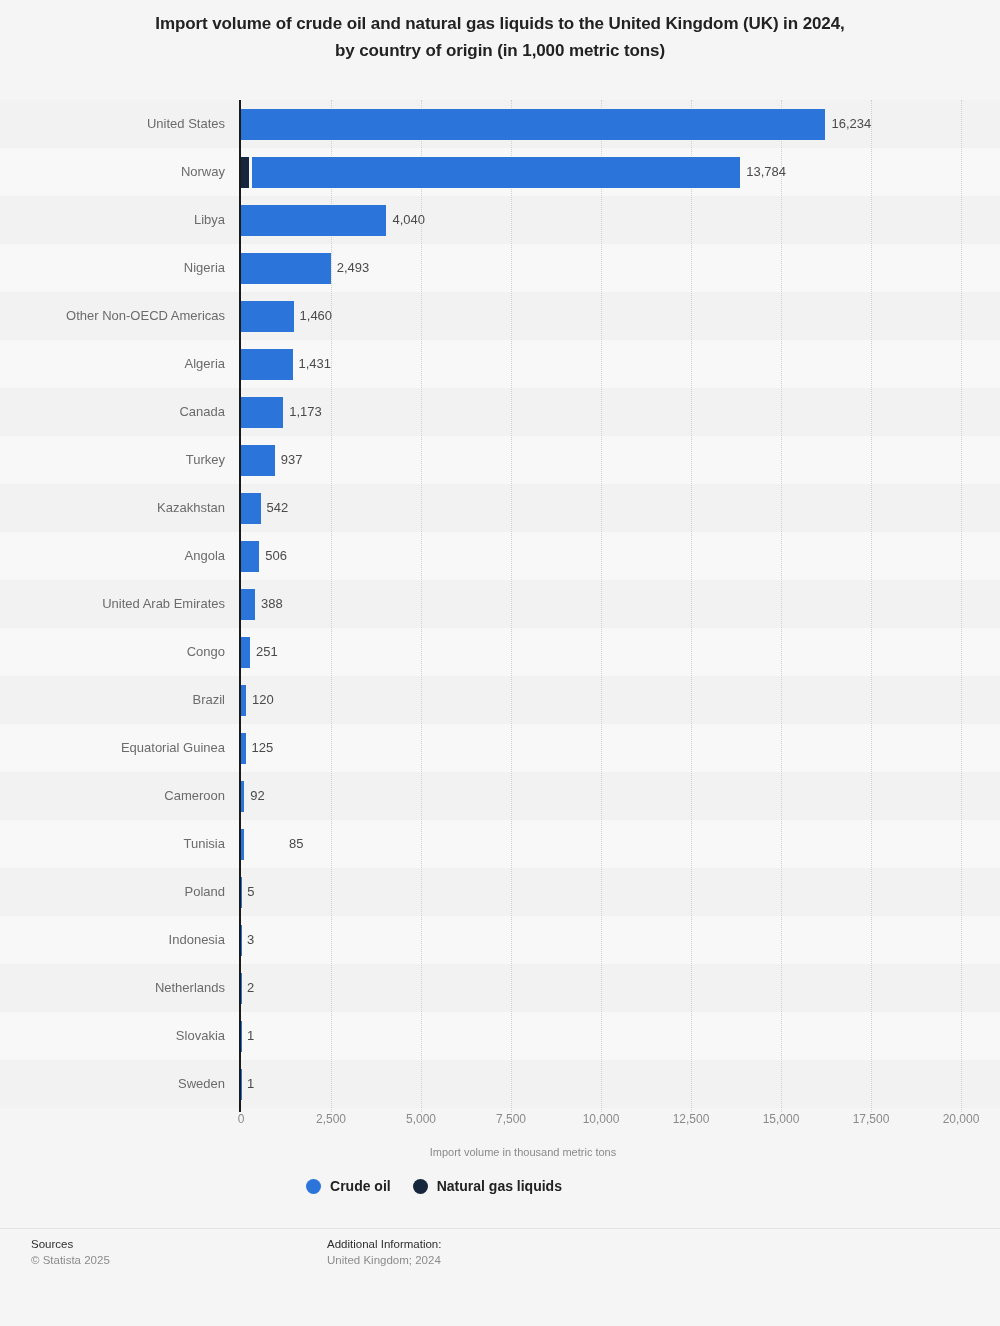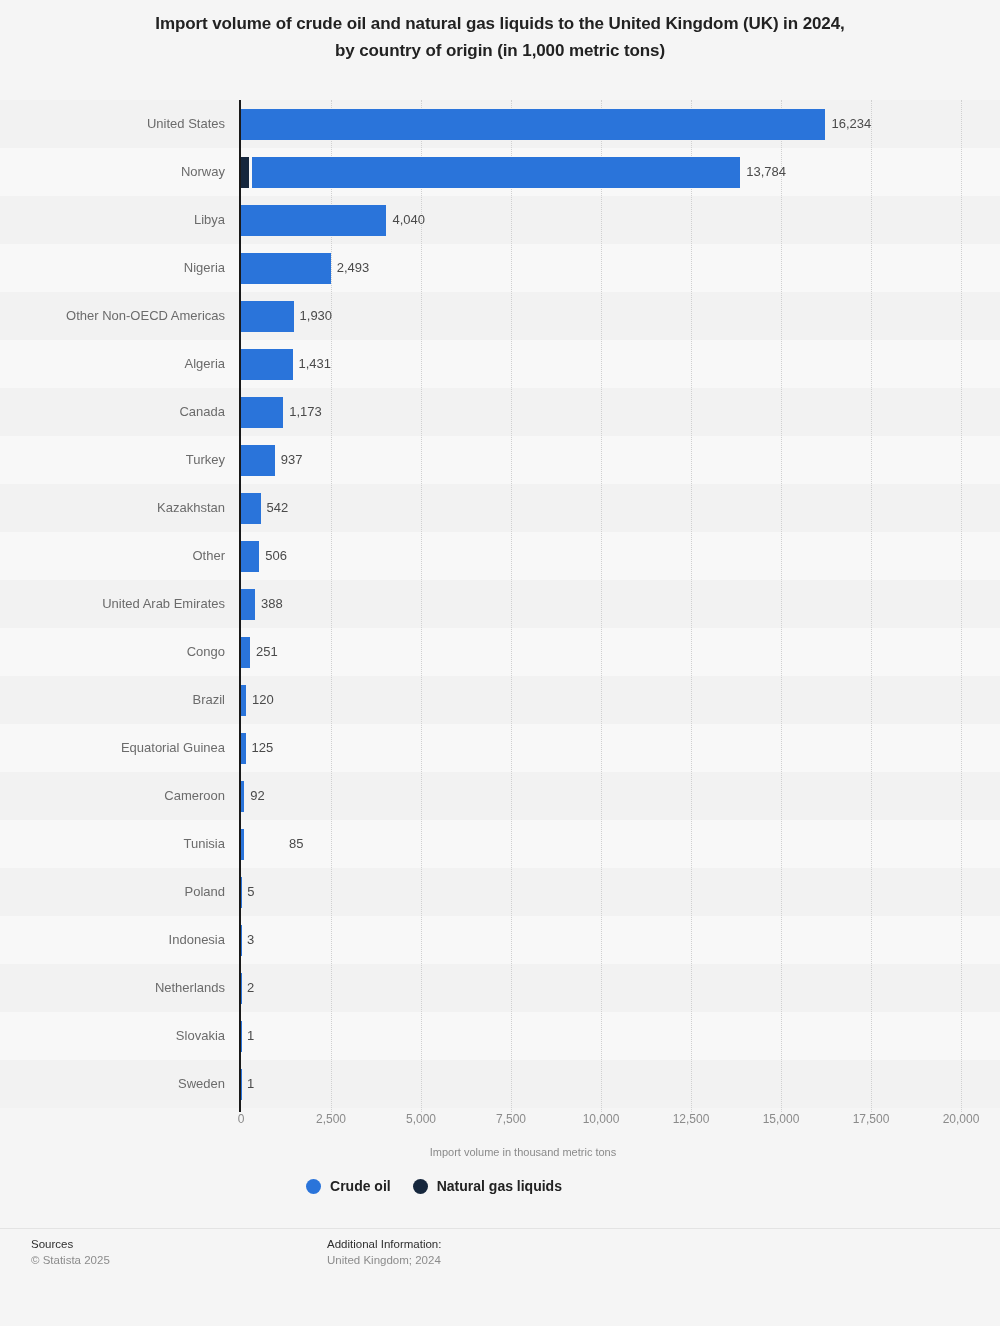--- a/index.html
+++ b/index.html
@@ -278,21 +278,21 @@
         <div class="bar-wrap">
           <span class="seg crude" style="width: 89.748px; background: rgb(42, 116, 218);"></span>
         </div>
         <div class="val-label" style="left: 336.748px;">2,493</div>
       </div>
       <div class="bar-row" style="top: 192px;">
         <div class="cat-label">Other Non-OECD Americas</div>
         <div class="bar-wrap">
           <span class="seg crude" style="width: 52.56px; background: rgb(42, 116, 218);"></span>
         </div>
-        <div class="val-label" style="left: 299.56px;">1,930</div>
+        <div class="val-label" style="left: 299.56px;">1,460</div>
       </div>
       <div class="bar-row" style="top: 240px;">
         <div class="cat-label">Algeria</div>
         <div class="bar-wrap">
           <span class="seg crude" style="width: 51.516px; background: rgb(42, 116, 218);"></span>
         </div>
         <div class="val-label" style="left: 298.516px;">1,431</div>
       </div>
       <div class="bar-row" style="top: 288px;">
         <div class="cat-label">Canada</div>
@@ -309,21 +309,21 @@
         <div class="val-label" style="left: 280.732px;">937</div>
       </div>
       <div class="bar-row" style="top: 384px;">
         <div class="cat-label">Kazakhstan</div>
         <div class="bar-wrap">
           <span class="seg crude" style="width: 19.512px; background: rgb(42, 116, 218);"></span>
         </div>
         <div class="val-label" style="left: 266.512px;">542</div>
       </div>
       <div class="bar-row" style="top: 432px;">
-        <div class="cat-label">Other</div>
+        <div class="cat-label">Angola</div>
         <div class="bar-wrap">
           <span class="seg crude" style="width: 18.216px; background: rgb(42, 116, 218);"></span>
         </div>
         <div class="val-label" style="left: 265.216px;">506</div>
       </div>
       <div class="bar-row" style="top: 480px;">
         <div class="cat-label">United Arab Emirates</div>
         <div class="bar-wrap">
           <span class="seg crude" style="width: 13.968px; background: rgb(42, 116, 218);"></span>
         </div>

